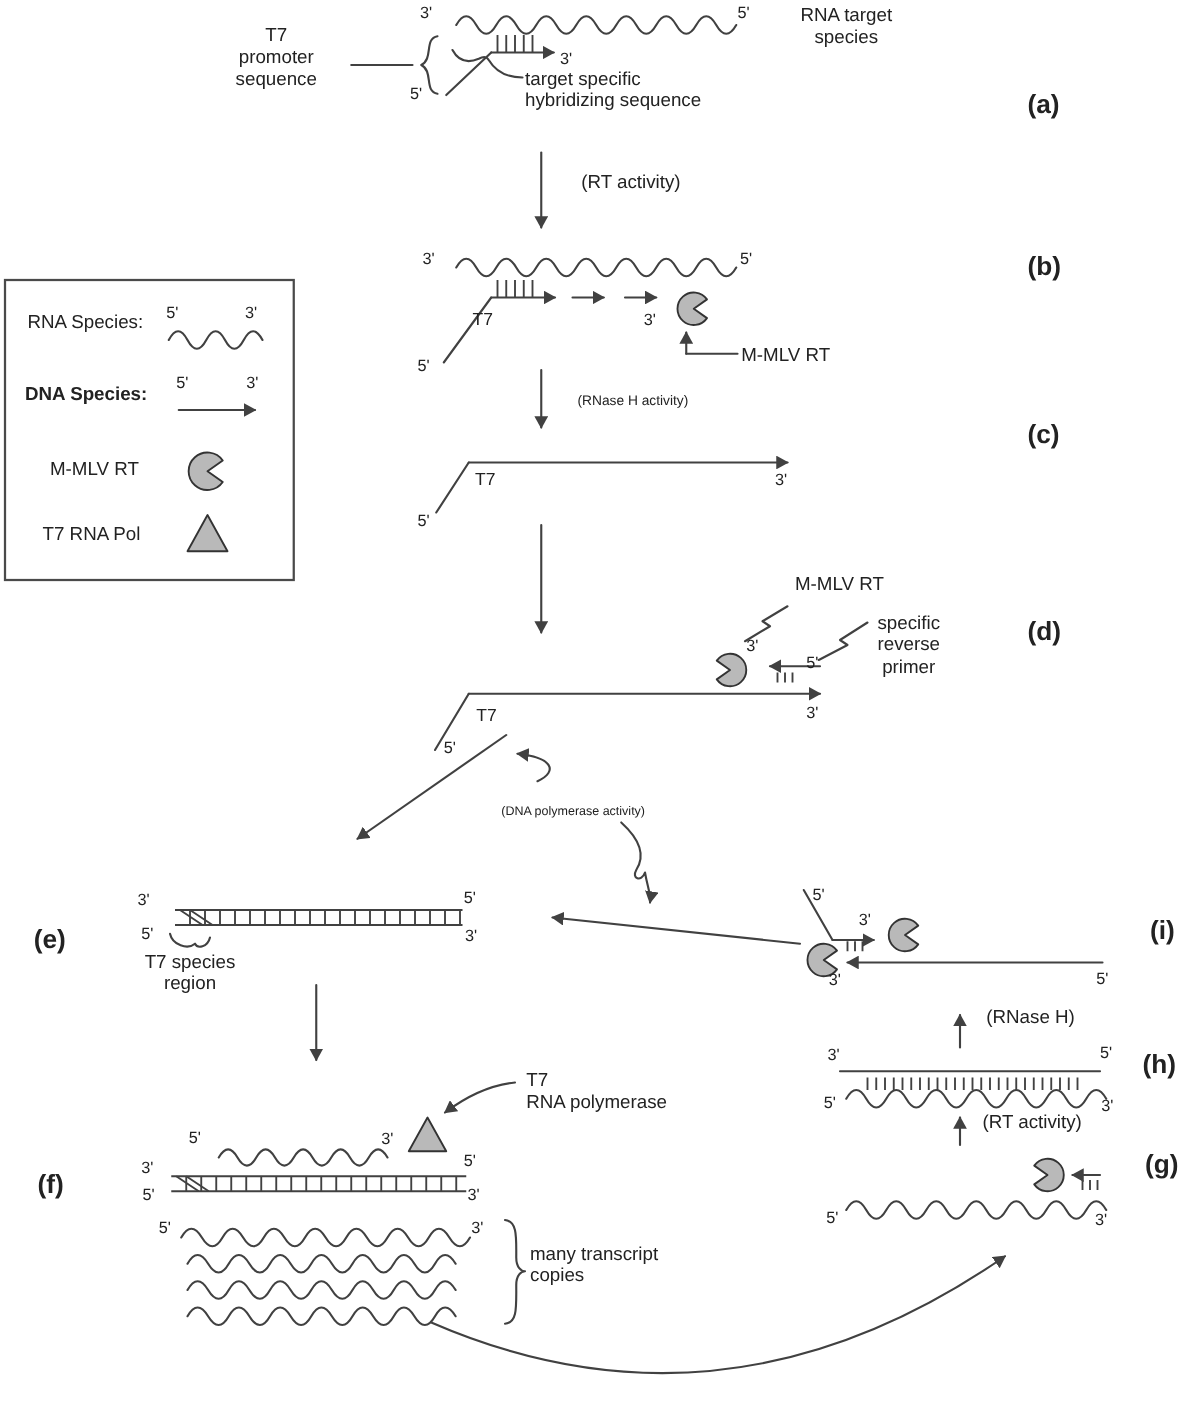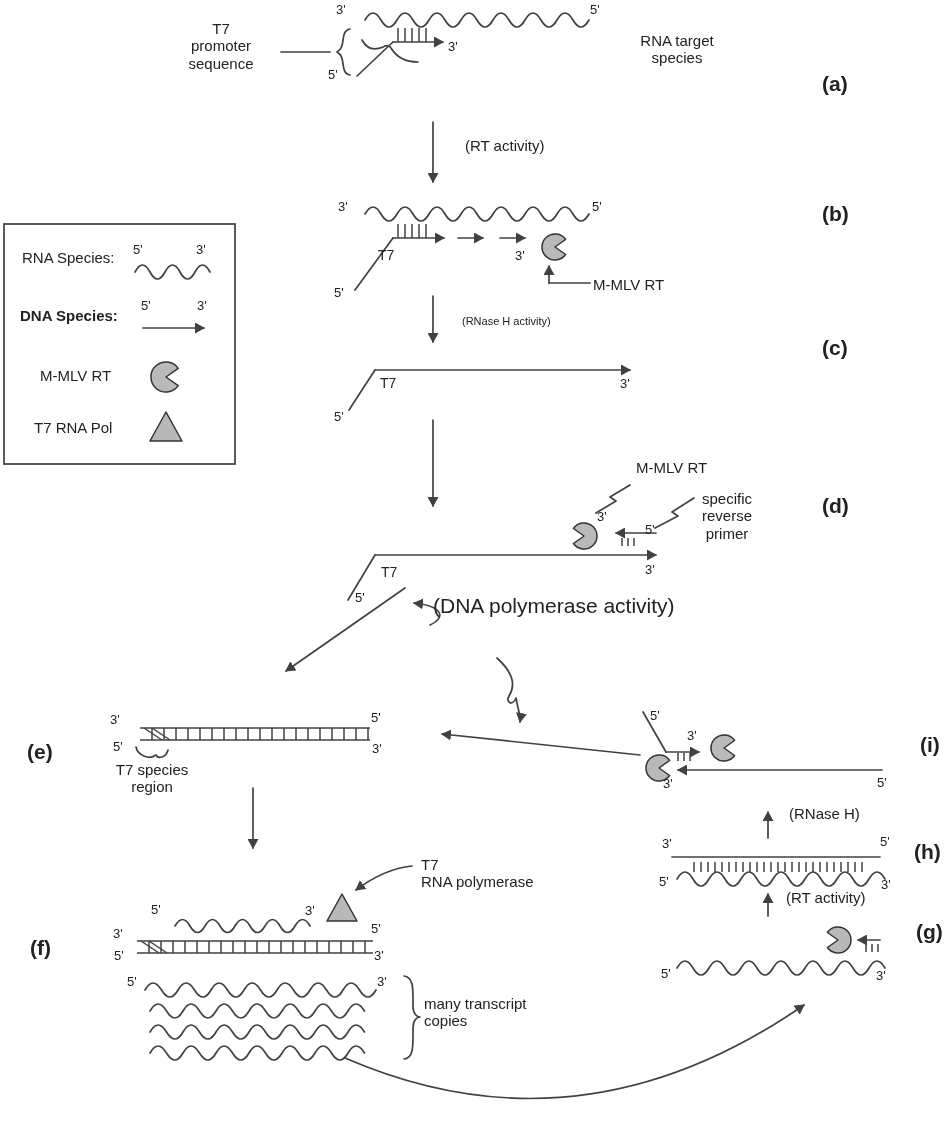--- a/index.html
+++ b/index.html
@@ -138,33 +138,35 @@
 <div id="labels-layer">
       <span class="lbl" style="left: 822px; top: 72px; font-size: 21px; font-weight: 700;">(a)</span>
       <span class="lbl" style="left: 822px; top: 202px; font-size: 21px; font-weight: 700;">(b)</span>
       <span class="lbl" style="left: 822px; top: 336px; font-size: 21px; font-weight: 700;">(c)</span>
       <span class="lbl" style="left: 822px; top: 494px; font-size: 21px; font-weight: 700;">(d)</span>
       <span class="lbl" style="left: 27px; top: 740px; font-size: 21px; font-weight: 700;">(e)</span>
       <span class="lbl" style="left: 30px; top: 936px; font-size: 21px; font-weight: 700;">(f)</span>
       <span class="lbl" style="left: 916px; top: 920px; font-size: 21px; font-weight: 700;">(g)</span>
       <span class="lbl" style="left: 914px; top: 840px; font-size: 21px; font-weight: 700;">(h)</span>
       <span class="lbl" style="left: 920px; top: 733px; font-size: 21px; font-weight: 700;">(i)</span>
-      <span class="lbl" style="left: 677px; top: 4px; font-size: 15px; transform: translateX(-50%); text-align: center; margin-top: 28px;">RNA target
+      <span class="lbl" style="left: 677px; top: 4px; font-size: 15px; transform: translateX(-50%); text-align: center;">RNA target
 species</span>
       <span class="lbl" style="left: 221px; top: 20px; font-size: 15px; transform: translateX(-50%); text-align: center;">T7
 promoter
 sequence</span>
+      <span class="lbl" style="left: 420px; top: 55px; font-size: 15px;">target specific
+hybridizing sequence</span>
       <span class="lbl" style="left: 465px; top: 137px; font-size: 15px;">(RT activity)</span>
       <span class="lbl" style="left: 593px; top: 276px; font-size: 15px;">M-MLV RT</span>
       <span class="lbl" style="left: 462px; top: 315px; font-size: 11px;">(RNase H activity)</span>
       <span class="lbl" style="left: 636px; top: 459px; font-size: 15px;">M-MLV RT</span>
       <span class="lbl" style="left: 727px; top: 490px; font-size: 15px; transform: translateX(-50%); text-align: center;">specific
 reverse
 primer</span>
-      <span class="lbl" style="left: 401px; top: 594px; font-size: 21px; margin-left: 32px;">(DNA polymerase activity)</span>
+      <span class="lbl" style="left: 401px; top: 644px; font-size: 10px;">(DNA polymerase activity)</span>
       <span class="lbl" style="left: 152px; top: 761px; font-size: 15px; transform: translateX(-50%); text-align: center;">T7 species
 region</span>
       <span class="lbl" style="left: 421px; top: 856px; font-size: 15px;">T7
 RNA polymerase</span>
       <span class="lbl" style="left: 424px; top: 995px; font-size: 15px;">many transcript
 copies</span>
       <span class="lbl" style="left: 789px; top: 805px; font-size: 15px;">(RNase H)</span>
       <span class="lbl" style="left: 786px; top: 889px; font-size: 15px;">(RT activity)</span>
       <span class="lbl" style="left: 22px; top: 249px; font-size: 15px;">RNA Species:</span>
       <span class="lbl" style="left: 20px; top: 307px; font-size: 15px; font-weight: bold;">DNA Species:</span>

